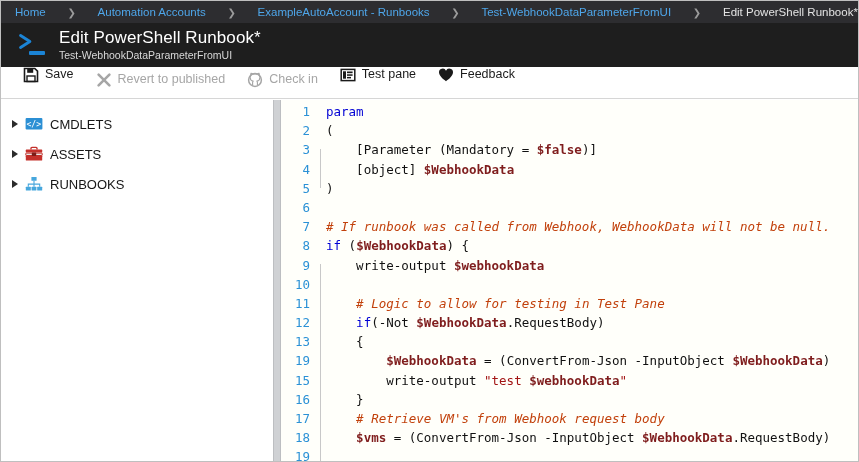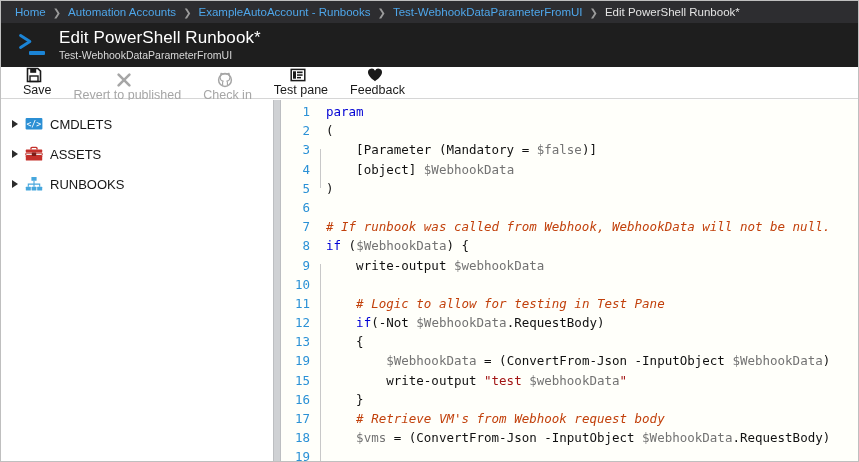--- a/index.html
+++ b/index.html
@@ -21,20 +21,21 @@
   
   .breadcrumb {
     height: 22px;
     background: #2d2d30;
     display: flex;
     align-items: center;
     padding-left: 14px;
     font-size: 11.5px;
     color: #cfcfcf;
     white-space: nowrap;
+    justify-content: space-between;
   }
   .crumb-link { color: #4ea6ea; cursor: pointer; }
   .crumb-current { color: #e3e3e3; }
   .crumb-sep {
     color: #9b9b9b;
     margin: 0 7px;
     font-size: 10px;
   }
 
   
@@ -82,28 +83,27 @@
   .toolbar {
     height: 32px;
     background: #ffffff;
     border-bottom: 1px solid #d6d6d6;
     display: flex;
     align-items: center;
     padding-left: 22px;
   }
   .tb-item {
     display: flex;
-    align-items: center;
+    align-items: flex-start;
     height: 100%;
     margin-right: 22px;
     font-size: 12.5px;
     color: #1a1a1a;
     cursor: pointer;
     white-space: nowrap;
-    flex-direction: column;
   }
   .tb-item.disabled { color: #a6a6a6; cursor: default; margin-top: 9px; }
   .tb-ico {
     width: 16px; height: 16px;
     margin-right: 6px;
     display: inline-flex;
     align-items: center;
     justify-content: center;
     flex: 0 0 auto;
   }
@@ -197,21 +197,21 @@
   }
   .guide.on::before {
     content: "";
     position: absolute;
     left: 3px; top: -1px;
     width: 1px; height: 20px;
     background: #c8c8c8;
   }
   .ctext { color: #111111; white-space: pre; text-align: right; }
   .k  { color: #0000d4; }   
-  .v  { color: #737373; }   
+  .v  { color: #7f1d1d; font-weight: bold; }   
   .c  { color: #c2410c; font-style: italic; }   
   .s  { color: #a31515; }   
   .p  { color: #111111; }   
 </style>
 </head>
 <body>
 
 <div id="app">
 
   <div class="breadcrumb" id="breadcrumb">

